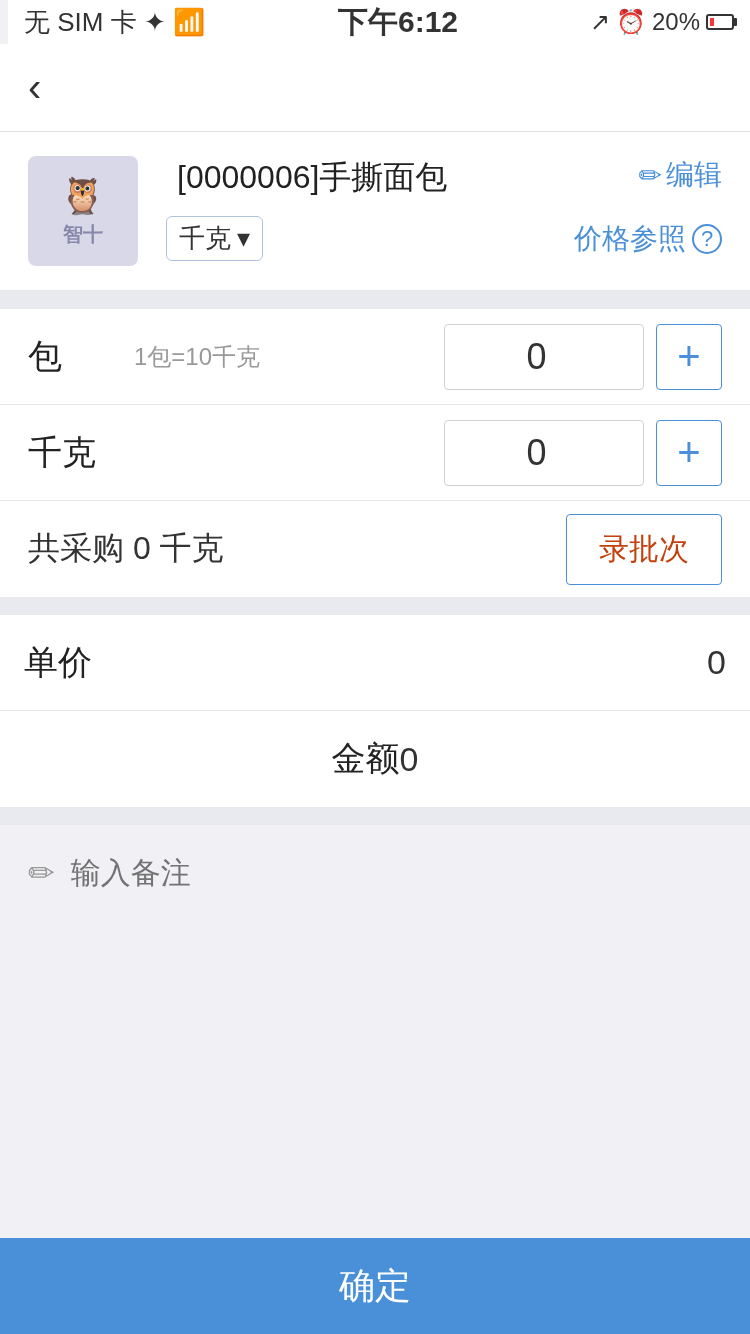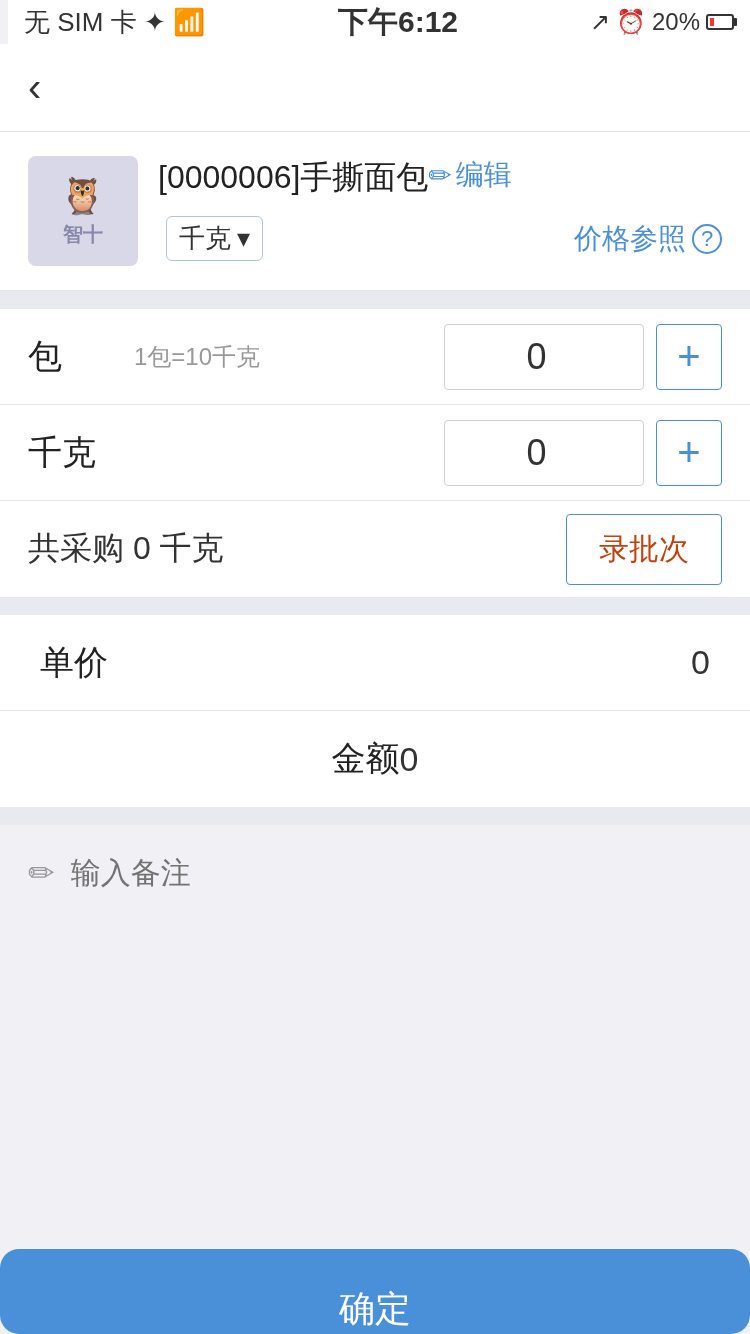--- a/index.html
+++ b/index.html
@@ -99,21 +99,23 @@
       margin-top: 4px;
     }
     .product-info {
       flex: 1;
       display: flex;
       flex-direction: column;
       gap: 16px;
     }
     .product-info-top {
       display: flex;
+      justify-content: space-between;
       align-items: flex-start;
+      margin-left: 19px;
     }
     .product-name {
       font-size: 32px;
       font-weight: 500;
       color: #222;
     }
     .edit-btn {
       color: #4a90d9;
       font-size: 28px;
       display: flex;
@@ -232,21 +234,21 @@
       border-radius: 4px;
       cursor: pointer;
     }
 
     
     .price-section { background: #fff; }
     .price-row {
       display: flex;
       align-items: center;
       justify-content: space-between;
-      padding: 0 40px;
+      padding: 0 24px;
       height: 96px;
       border-bottom: 1px solid #e5e5ea;
     }
     .price-row:last-child { border-bottom: none; justify-content: center; }
     .price-label {
       font-size: 34px;
       color: #222;
     }
     .price-value {
       font-size: 34px;
@@ -274,27 +276,26 @@
       background: #f0f0f5;
       min-height: 200px;
     }
 
     
     .confirm-bar {
       position: fixed;
       bottom: 0;
       left: 0;
       width: 750px;
-      height: 85px;
+      height: 96px;
       background: #4a90d9;
       display: flex;
-      align-items: flex-end;
+      align-items: center;
       justify-content: center;
       cursor: pointer;
-      border-radius: 19px;
     }
     .confirm-text {
       font-size: 36px;
       color: #fff;
       font-weight: 500;
     }
 
     .main-content {
       padding-bottom: 96px;
     }

